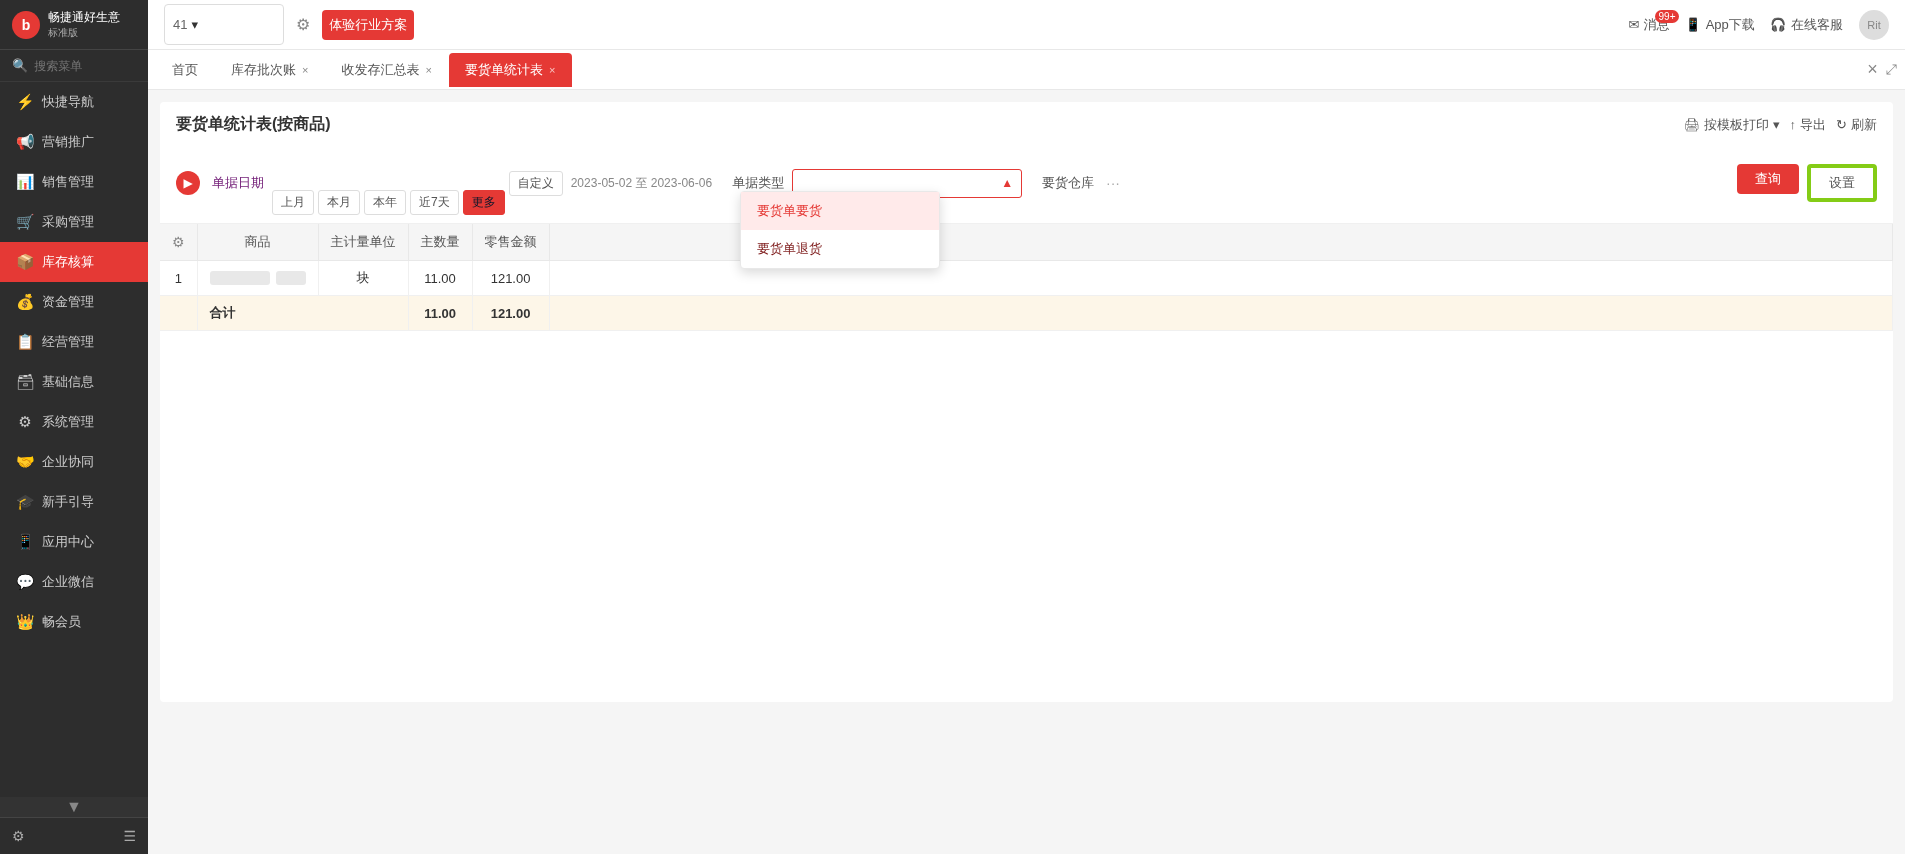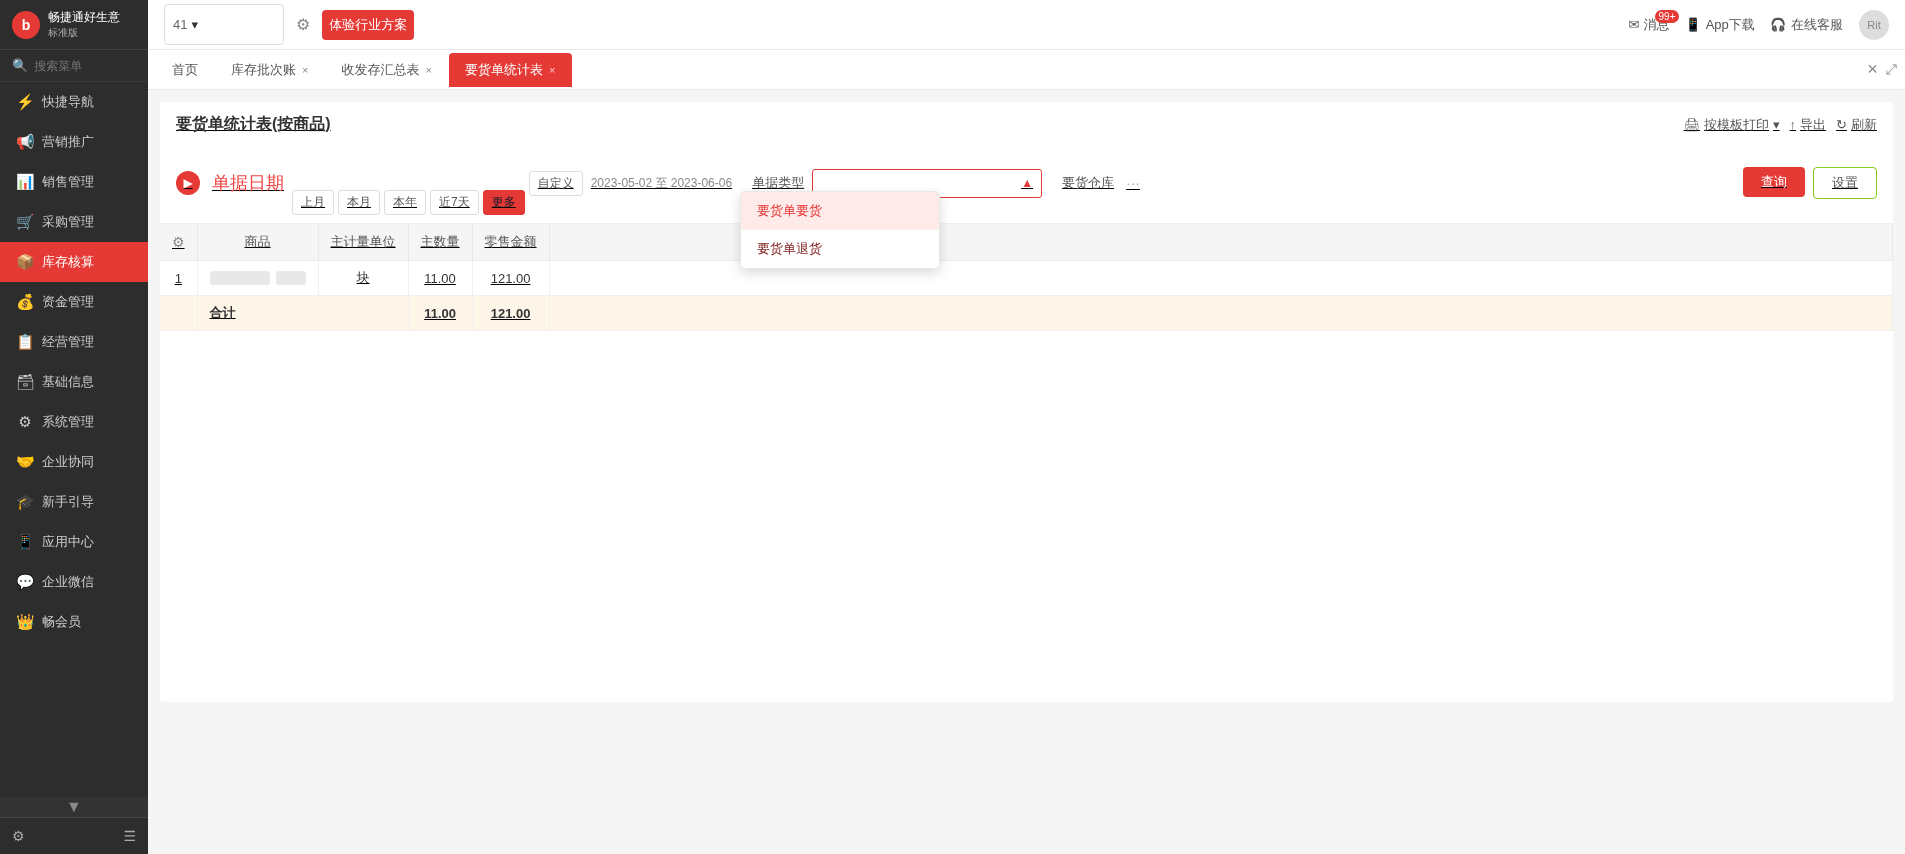--- a/index.html
+++ b/index.html
@@ -221,21 +221,20 @@
     }
     .tabbar-close-btn { font-size: 18px; color: #888; cursor: pointer; }
     .tabbar-expand-btn { font-size: 14px; color: #888; cursor: pointer; }
 
     
     .content {
       flex: 1;
       overflow: auto;
       background: #f5f5f5;
       padding: 12px;
-      text-decoration: underline;
     }
 
     
     .page-card {
       background: #fff;
       border-radius: 4px;
       padding: 0;
       min-height: 600px;
     }
 
@@ -310,21 +309,21 @@
       cursor: pointer;
       flex-shrink: 0;
     }
     .filter-row {
       display: flex;
       align-items: center;
       gap: 8px;
       flex: 1;
       flex-wrap: wrap;
     }
-    .filter-label { font-size: 18px; color: #ef4444; white-space: nowrap; }
+    .filter-label { font-size: 13px; color: #701a75; white-space: nowrap; }
     .date-btns {
       display: flex;
       align-items: center;
       gap: 4px;
     }
     .date-btn {
       padding: 3px 8px;
       font-size: 12px;
       border: 1px solid #ddd;
       border-radius: 3px;
@@ -379,21 +378,21 @@
       color: white;
       border: none;
       border-radius: 4px;
       padding: 6px 18px;
       font-size: 13px;
       cursor: pointer;
     }
     .btn-settings {
       background: #fff;
       color: #555;
-      border: 1px solid #84cc16;
+      border: 4px solid #84cc16;
       border-radius: 4px;
       padding: 6px 18px;
       font-size: 13px;
       cursor: pointer;
     }
 
     
     .dropdown-overlay {
       position: absolute;
       top: 48px;

